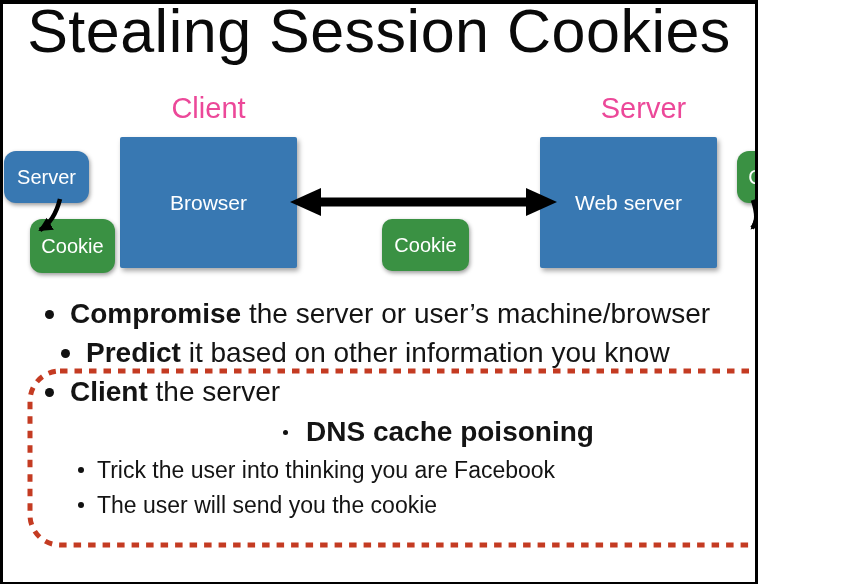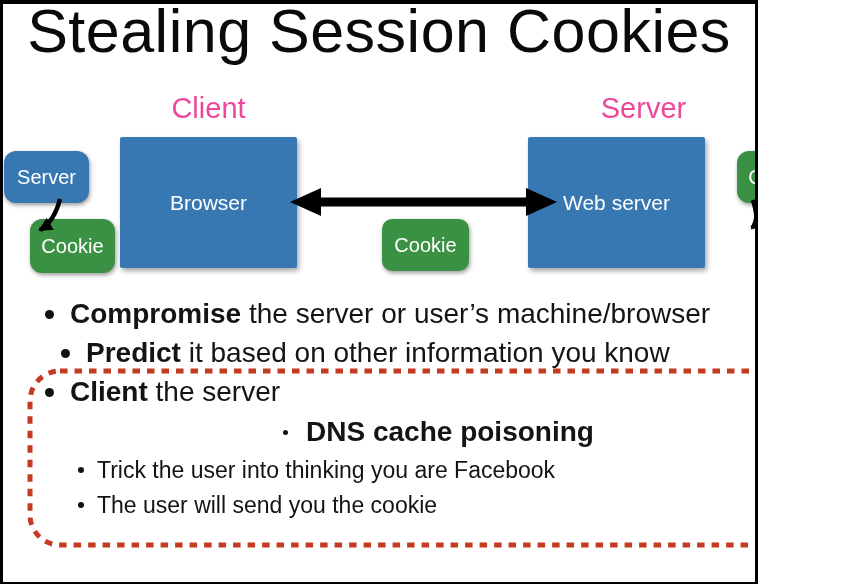--- a/index.html
+++ b/index.html
@@ -25,21 +25,21 @@
   .heading-server { left:555px; }
   .box {
     position:absolute; color:#fff; display:flex;
     align-items:center; justify-content:center; text-align:center;
   }
   .box-large {
     width:177px; height:131px; top:137px; border-radius:2px;
     font-size:21px; box-shadow:2px 3px 5px rgba(0,0,0,0.35);
   }
   .box-browser { left:120px; }
-  .box-webserver { left:528px; }
+  .box-webserver { left:540px; }
   .box-small {
     width:85px; height:52px; border-radius:12px; font-size:20px;
     box-shadow:1px 2px 4px rgba(0,0,0,0.4);
   }
   .box-left-server  { left:4px;   top:151px; }
   .box-left-cookie  { left:30px;  top:219px; height:54px; }
   .box-mid-cookie   { left:382px; top:219px; width:87px; border-radius:10px; }
   .box-right-cookie { left:737px; top:151px; }
   .box-state        { left:762px; top:217px; }
   .arrows-svg { position:absolute; left:0; top:85px; z-index:5; }

